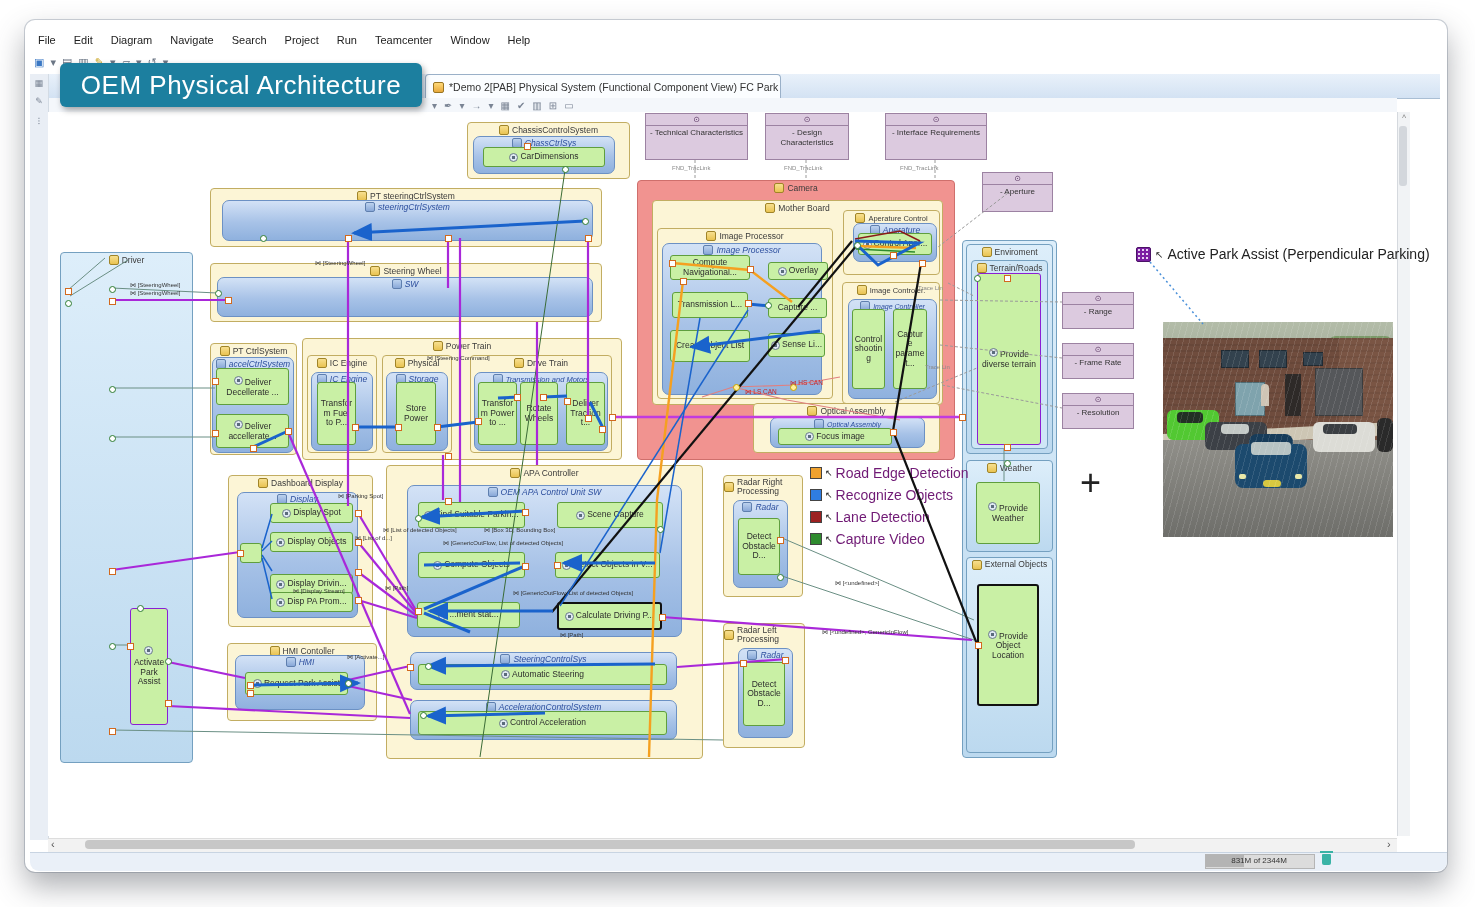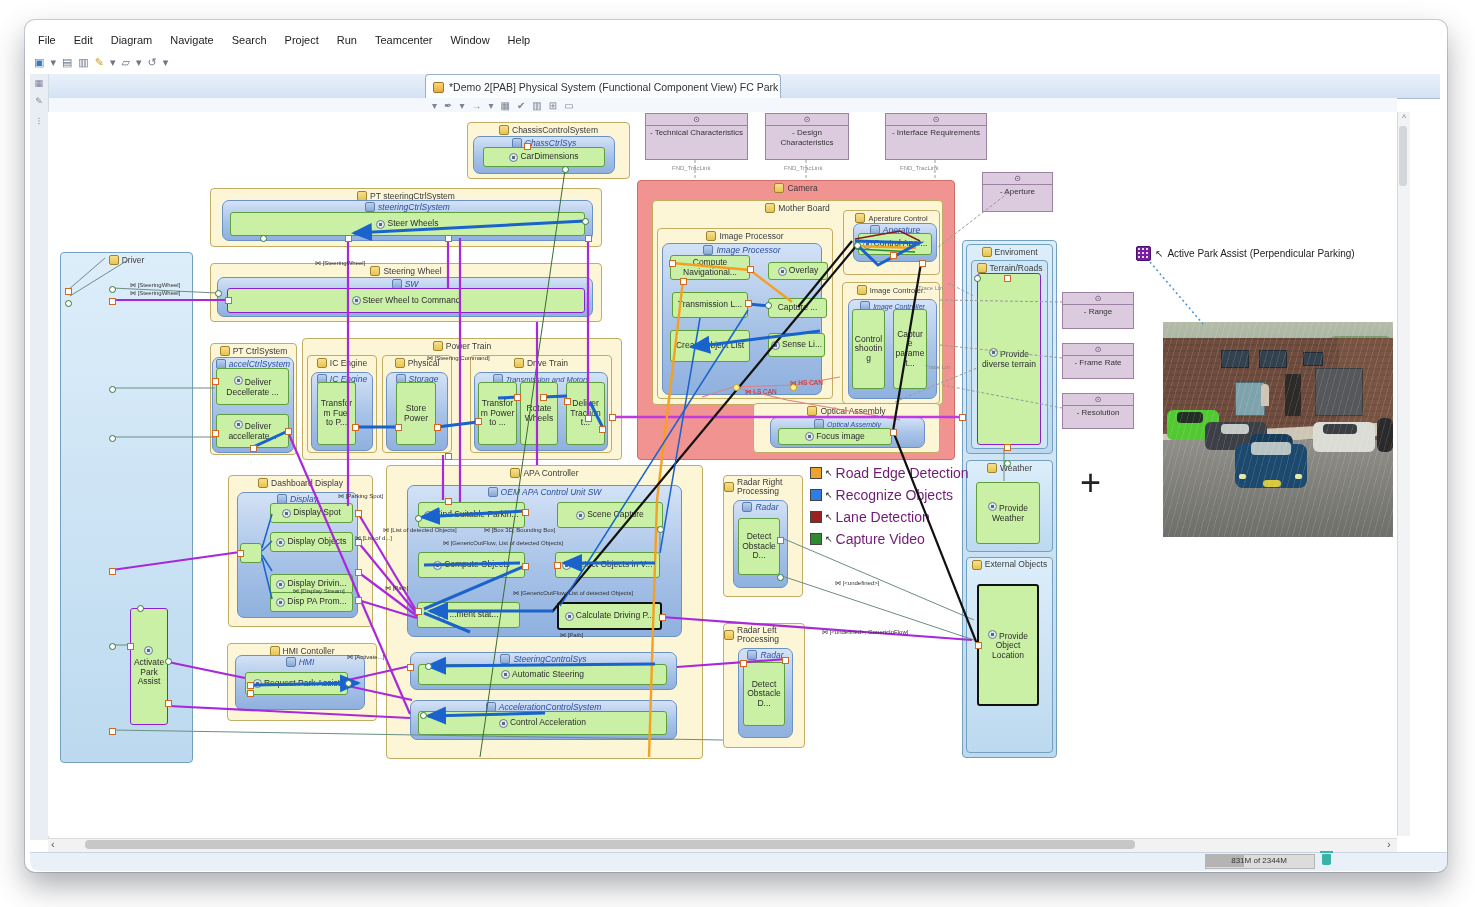--- a/index.html
+++ b/index.html
@@ -62,21 +62,21 @@
   .legend{position:absolute;left:810px;top:462px;z-index:10}
   .lrow{display:flex;align-items:center;gap:3px;height:22px}
   .lsq{width:10px;height:10px;border:1px solid #444;flex:0 0 auto}
   .larr{font-size:9px;color:#111}
   .ltxt{font-size:14px;color:#701a75}
   
   .anno{position:absolute;left:1136px;top:246px;display:flex;align-items:center;gap:4px;z-index:10}
   .annoicon{width:13px;height:13px;background:#7b1fa2;border:1px solid #4a1266;border-radius:2px;
     background-image:radial-gradient(#e8d4f2 1px,transparent 1.2px);background-size:4px 4px}
   .annoarr{font-size:10px;color:#222}
-  .annotxt{font-size:10px;color:#222}
+  .annotxt{font-size:14px;color:#222}
   .plus{position:absolute;left:1080px;top:462px;font-size:36px;font-weight:200;color:#222;z-index:10}
   .photo{position:absolute;left:1163px;top:322px;width:230px;height:215px;overflow:hidden;z-index:10;background:#8f8e88}
   .photo div{position:absolute}
   .sky{left:0;top:0;width:230px;height:30px;background:linear-gradient(#b3bca8,#a8b2a0)}
   .hill{left:165px;top:14px;width:65px;height:20px;background:#7c9a6a;border-radius:8px 8px 0 0}
   .bldg{left:0;top:16px;width:176px;height:104px;background:#6f4c3d;background-image:repeating-linear-gradient(0deg,rgba(0,0,0,.07) 0 2px,transparent 2px 6px)}
   .bldg2{left:176px;top:16px;width:54px;height:104px;background:#7a5544;background-image:repeating-linear-gradient(0deg,rgba(0,0,0,.06) 0 2px,transparent 2px 6px)}
   .win{background:#33424e;border:1px solid #1f2a33}
   .door-teal{left:72px;top:60px;width:28px;height:32px;background:#7fa3ad;border:1px solid #4f6b73}
   .doorway{left:122px;top:52px;width:16px;height:42px;background:#2e2a28}
@@ -136,20 +136,21 @@
         <span>⊞</span>
         <span>▭</span>
       </div>
     </div>
   <div class="leftbar" id="leftbar">
       <span>▦</span>
       <span>✎</span>
       <span>⁝</span>
     </div>
   <div class="canvas"></div>
+  <div class="overlay">OEM Physical Architecture</div>
 
   <div class="req" style="left:645px;top:113px;width:103px;height:47px">
       <div class="hd">⊙</div>
       <div class="bd">- Technical Characteristics</div>
     </div>
   <div class="req" style="left:765px;top:113px;width:84px;height:47px">
       <div class="hd">⊙</div>
       <div class="bd">- Design Characteristics</div>
     </div>
   <div class="req" style="left:885px;top:113px;width:102px;height:47px">
@@ -205,40 +206,32 @@
         <span class="ti tc"></span>
         <span>PT steeringCtrlSystem</span>
       </div>
     </div>
   <div class="bb" style="left:222px;top:200px;width:371px;height:41px">
       <div class="t">
         <span class="ti tb"></span>
         <span>steeringCtrlSystem</span>
       </div>
     </div>
-  <div class="gb" style="left:230px;top:212px;width:355px;height:24px">
-      <span class="fi"></span>
-      <span>Steer Wheels</span>
-    </div>
 
   <div class="yb" style="left:210px;top:263px;width:392px;height:59px">
       <div class="t">
         <span class="ti tc"></span>
         <span>Steering Wheel</span>
       </div>
     </div>
   <div class="bb" style="left:217px;top:277px;width:376px;height:40px">
       <div class="t">
         <span class="ti tb"></span>
         <span>SW</span>
       </div>
-    </div>
-  <div class="gb purple" style="left:227px;top:288px;width:358px;height:25px">
-      <span class="fi"></span>
-      <span>Steer Wheel to Command</span>
     </div>
 
   <div class="yb" style="left:210px;top:343px;width:87px;height:112px">
       <div class="t">
         <span class="ti tc"></span>
         <span>PT CtrlSystem</span>
       </div>
     </div>
   <div class="bb" style="left:212px;top:357px;width:82px;height:96px">
       <div class="t">

